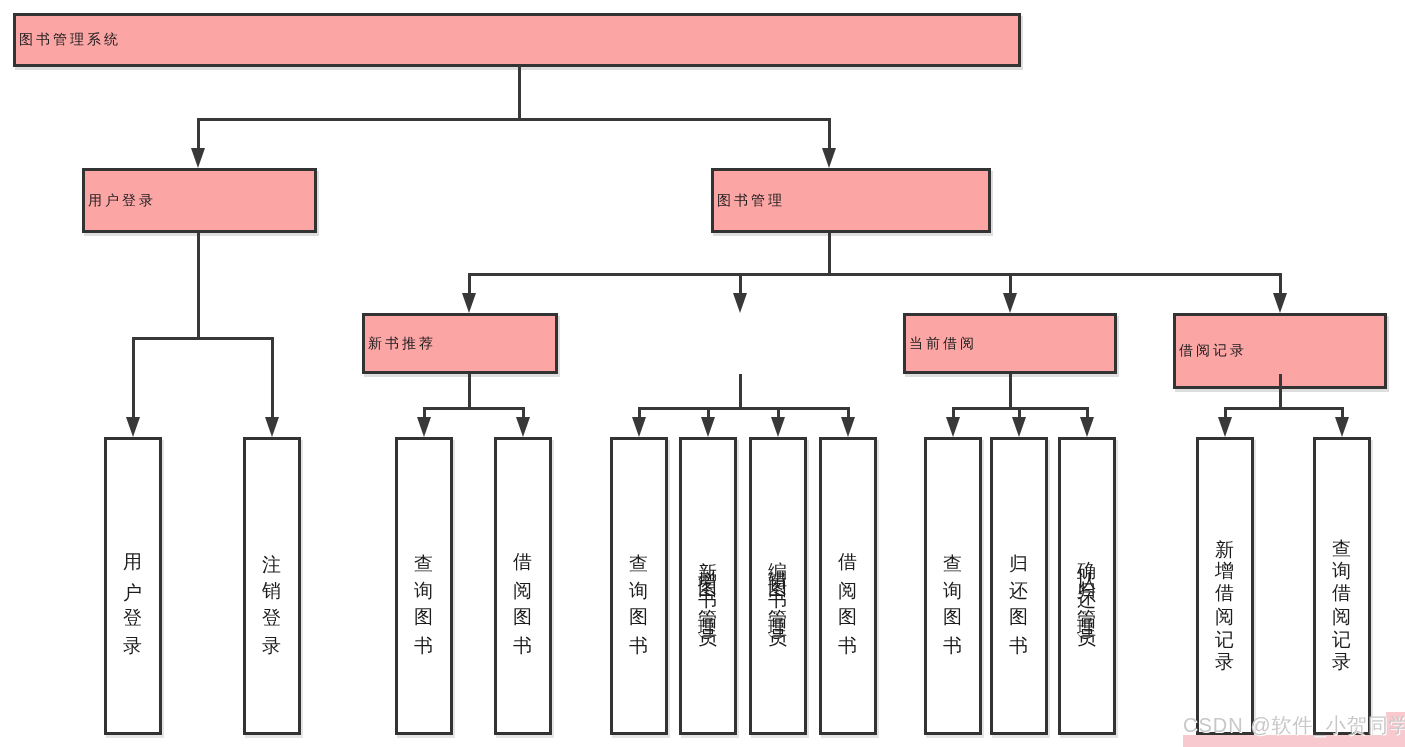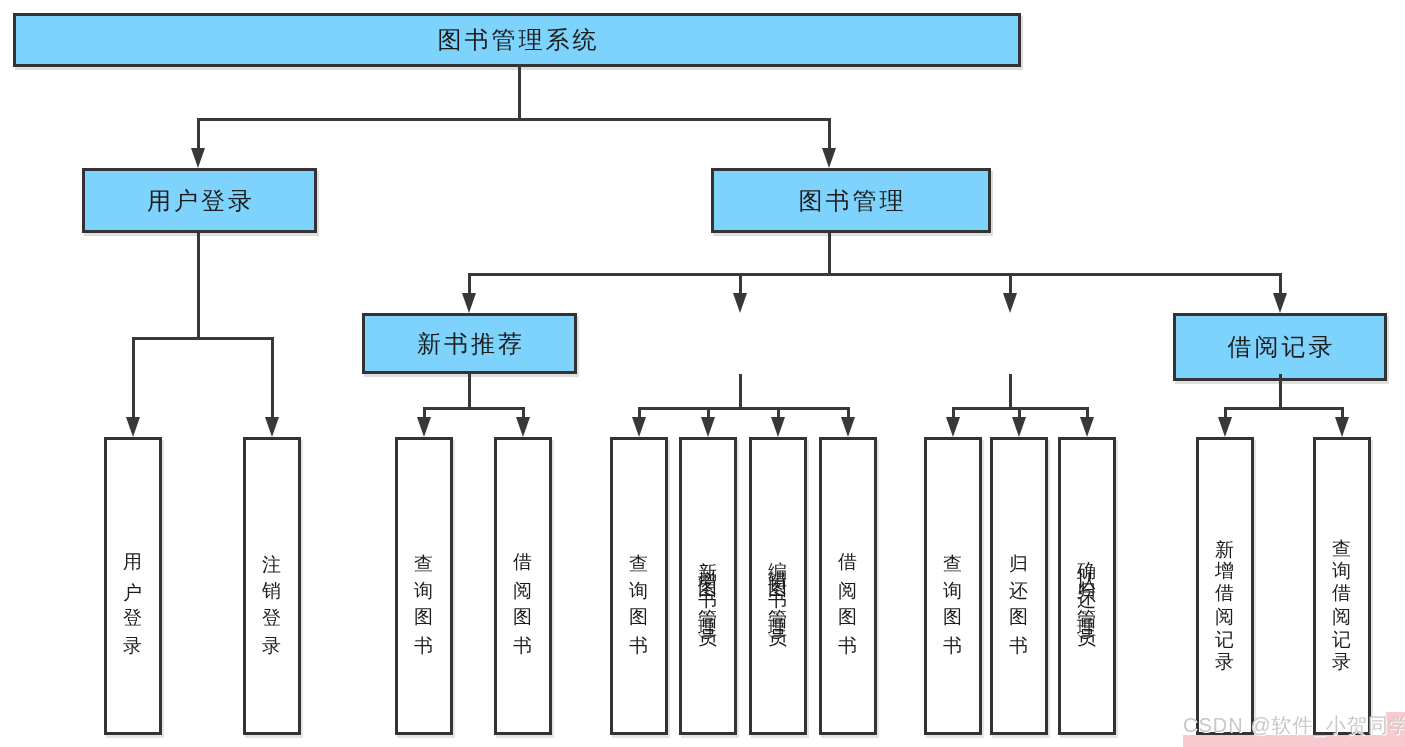--- a/index.html
+++ b/index.html
@@ -5,25 +5,25 @@
   html,body{margin:0;padding:0;background:#ffffff;}
   body{
     width:1405px;height:747px;position:relative;overflow:hidden;
     font-family:"Liberation Sans","DejaVu Sans",sans-serif;
     color:#1c1c1c;
   }
   .stage{position:absolute;left:0;top:0;width:1405px;height:747px;background:#ffffff;}
 
   
   .box{
-    position:absolute;box-sizing:border-box;background:#7dd3fc;
+    position:absolute;box-sizing:border-box;background:#fca5a5;
     border:3px solid #333333;
     box-shadow:2px 3px 0 rgba(0,0,0,0.13);
-    display:flex;align-items:center;justify-content:center;
-    font-size:24px;letter-spacing:3px;padding-left:3px;
+    display:flex;align-items:center;
+    font-size:14px;letter-spacing:3px;padding-left:3px;
     white-space:nowrap;
   }
 
   
   .leaf{
     position:absolute;box-sizing:border-box;background:#ffffff;
     border:3px solid #333333;
     box-shadow:2px 3px 0 rgba(0,0,0,0.10);
     top:437px;width:58px;height:298px;
     display:flex;align-items:center;justify-content:center;
@@ -65,24 +65,27 @@
     <span>图书管理系统</span>
   </div>
 
   <div class="box" style="left:82px;top:168px;width:235px;height:65px">
     <span>用户登录</span>
   </div>
   <div class="box" style="left:711px;top:168px;width:280px;height:65px">
     <span>图书管理</span>
   </div>
 
-  <div class="box" style="left:362px;top:313px;width:215px;height:61px">
+  <div class="box" style="left:362px;top:313px;width:196px;height:61px">
     <span>新书推荐</span>
   </div>
-  <div class="box" style="left:1173px;top:313px;width:214px;height:68px">
+  <div class="box" style="left:903px;top:313px;width:214px;height:61px">
+    <span>当前借阅</span>
+  </div>
+  <div class="box" style="left:1173px;top:313px;width:214px;height:76px">
     <span>借阅记录</span>
   </div>
 
   <div class="leaf s4" style="left:104px">
     <span class="vtext">用户登录</span>
   </div>
   <div class="leaf s4" style="left:243px">
     <span class="vtext">注销登录</span>
   </div>
 

